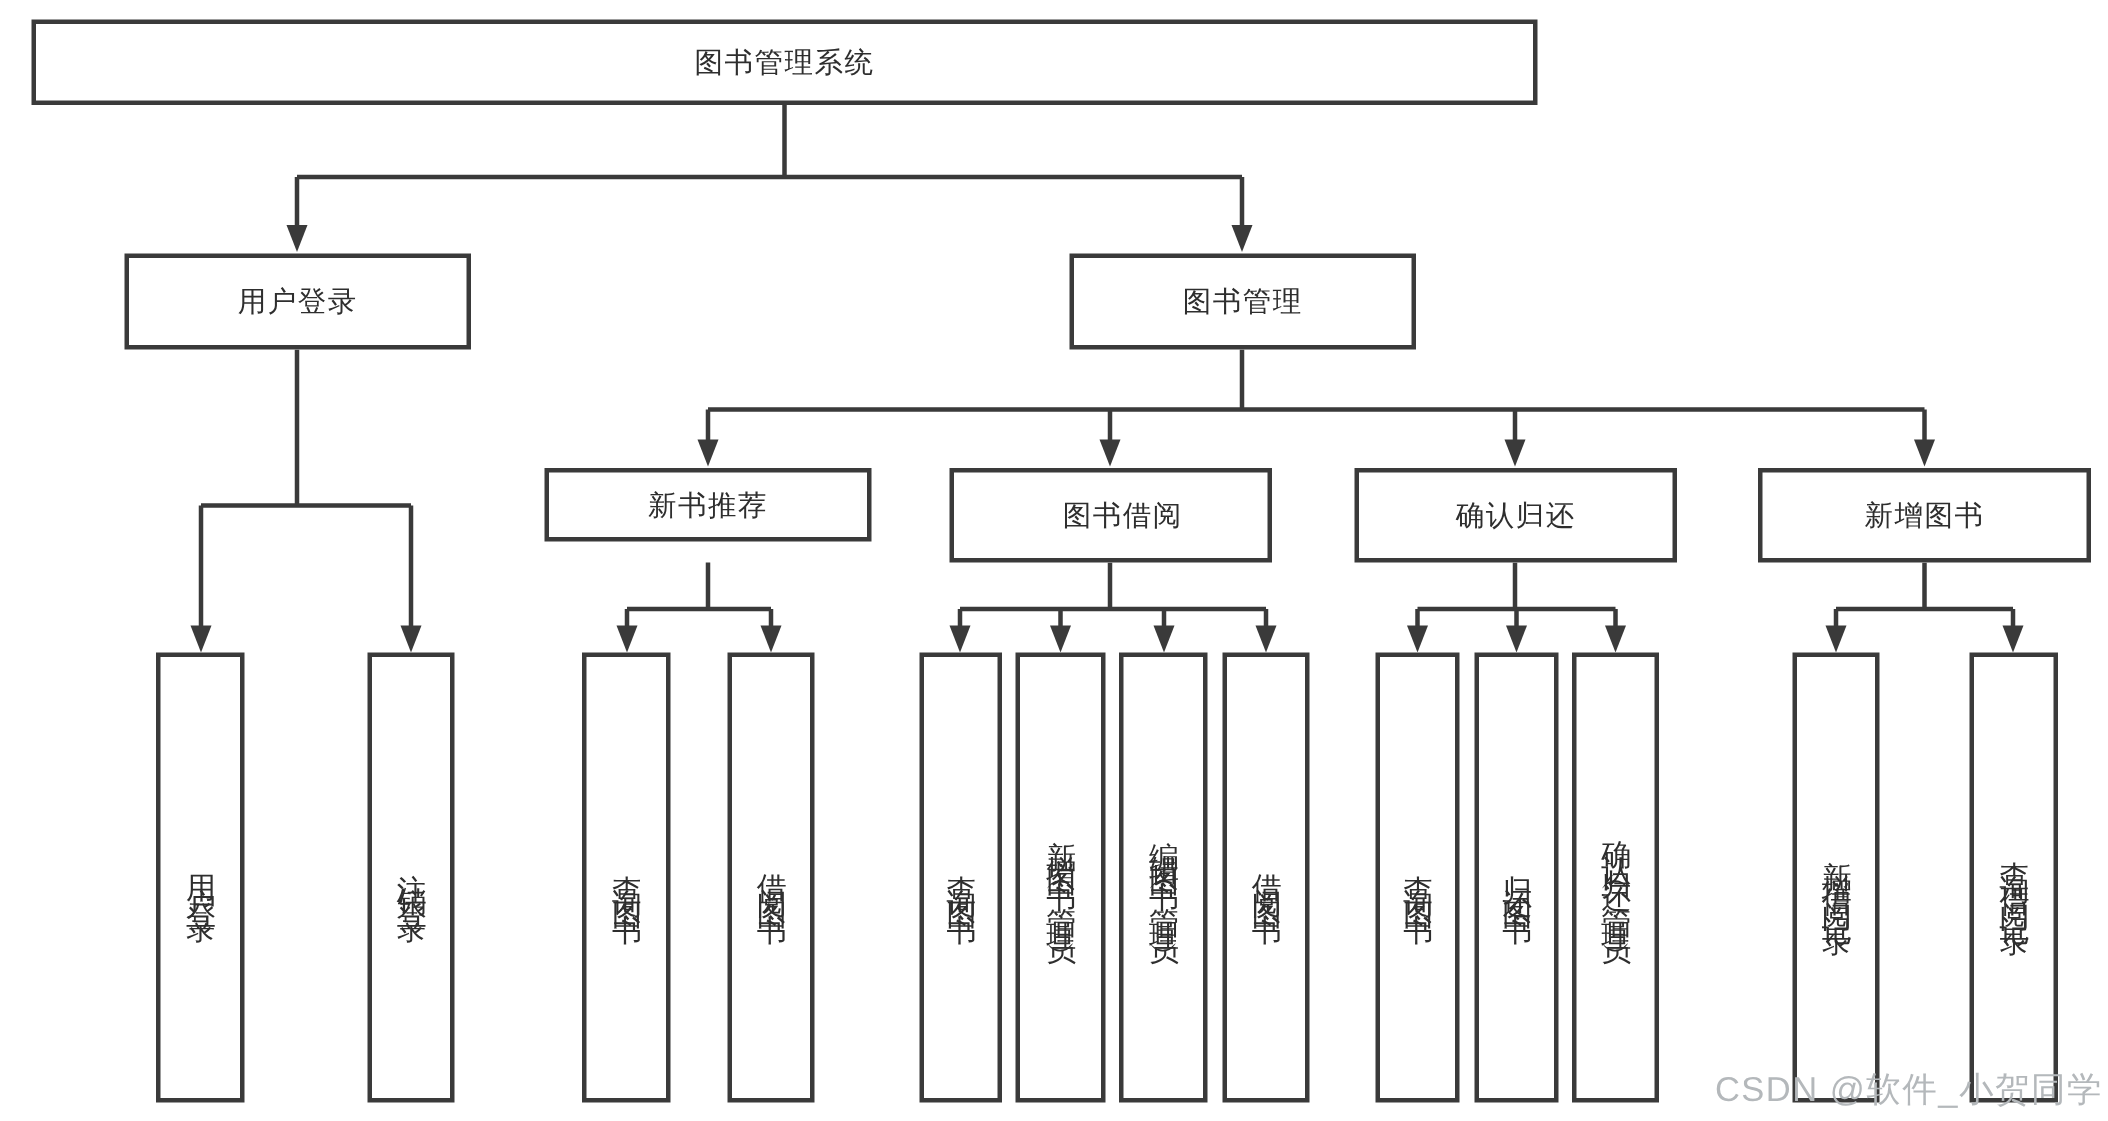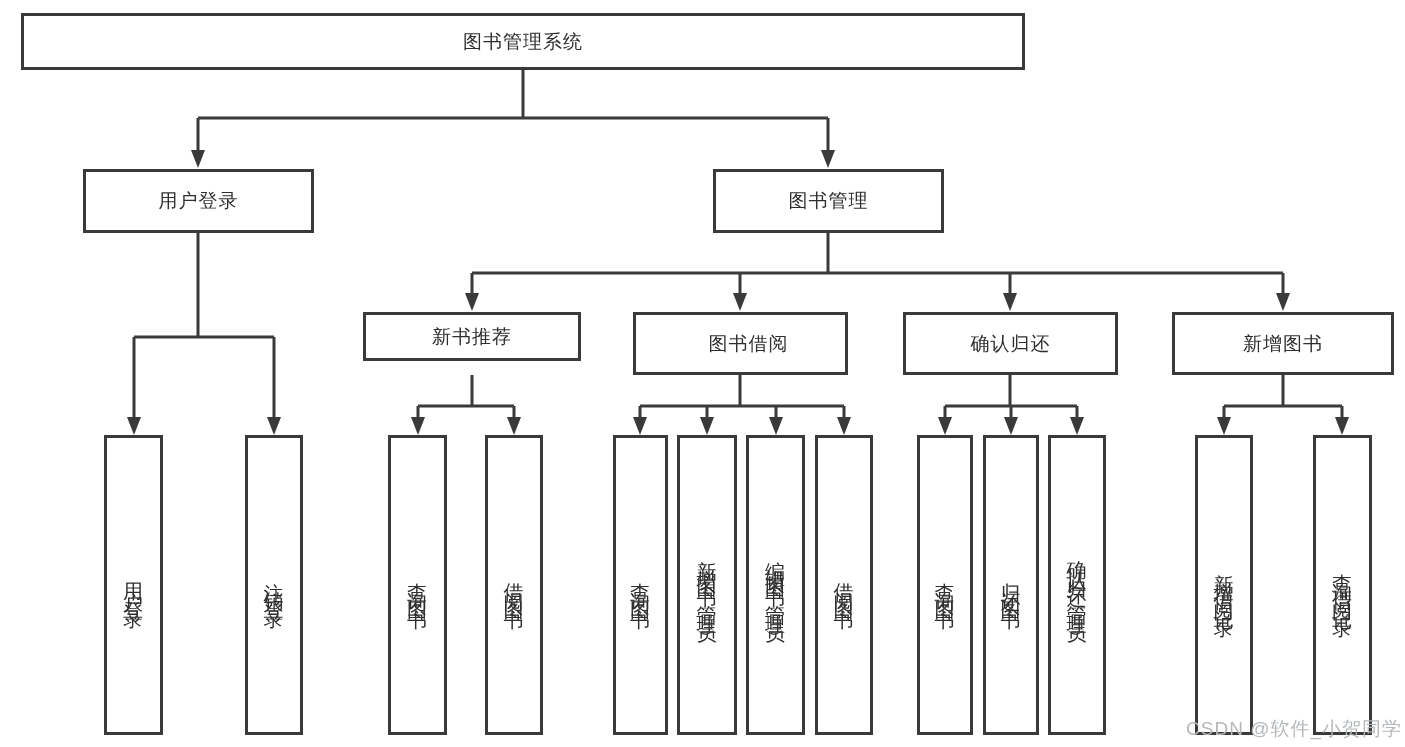--- a/index.html
+++ b/index.html
@@ -32,21 +32,21 @@
     writing-mode:vertical-rl;
     text-orientation:mixed;
     font-size:20px;
     line-height:1;
     letter-spacing:9px;
     white-space:nowrap;
   }
   .watermark{
     position:absolute;
     right:3px;bottom:5px;
-    font-size:19px;
+    font-size:23px;
     letter-spacing:1px;
     color:var(--watermark,#b4b8bb);
     z-index:6;
     white-space:nowrap;
   }
 </style>
 </head>
 <body>
 
 <div class="canvas">

